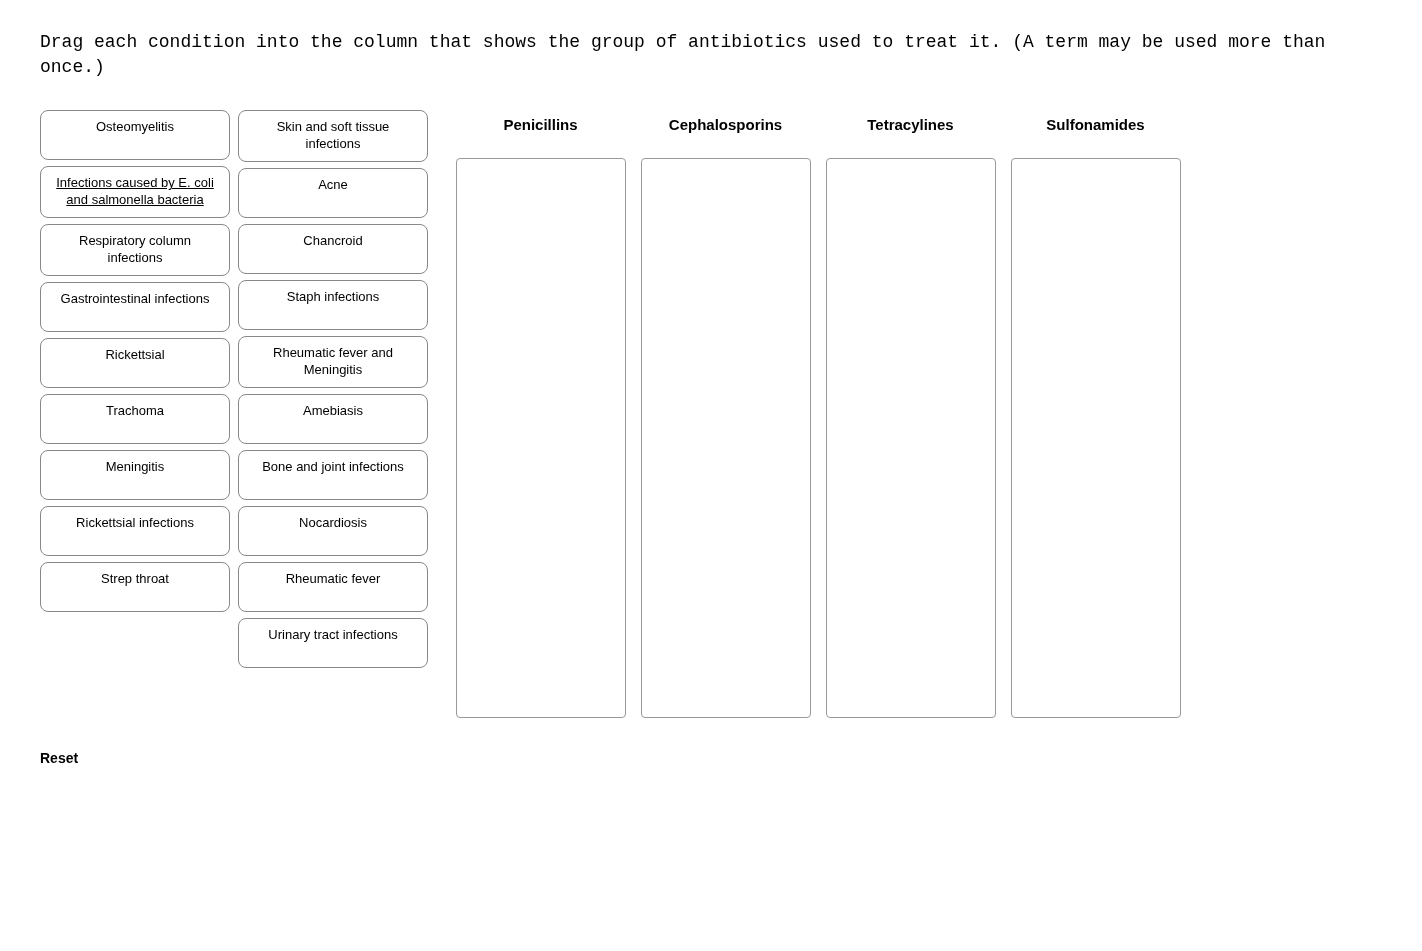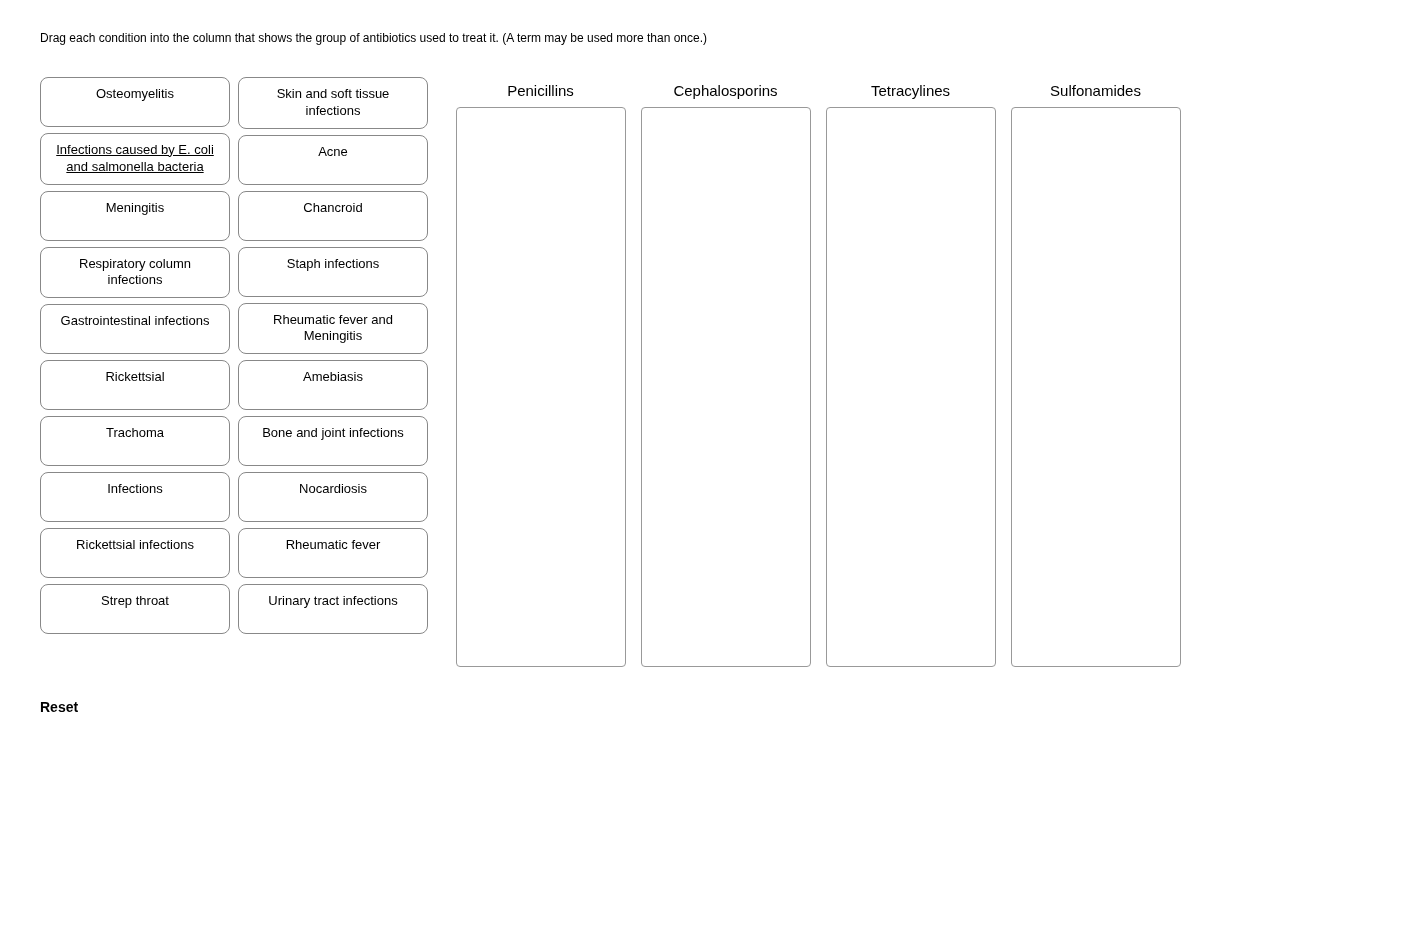--- a/index.html
+++ b/index.html
@@ -5,22 +5,23 @@
     * { box-sizing: border-box; margin: 0; padding: 0; }
     body {
       font-family: Arial, sans-serif;
       background: #fff;
       color: #000;
       padding: 30px 40px;
       font-size: 14px;
     }
     .instructions {
       margin-bottom: 30px;
-      font-size: 12px;
+      font-size: 18px;
       line-height: 1.4;
+      font-family: Liberation Mono, monospace;
     }
     .main-area {
       display: flex;
       align-items: flex-start;
       gap: 0;
     }
     .source-columns {
       display: flex;
       gap: 8px;
       flex-shrink: 0;
@@ -56,24 +57,24 @@
       gap: 0;
       margin-left: 20px;
     }
     .drop-col {
       display: flex;
       flex-direction: column;
       align-items: center;
       width: 185px;
     }
     .drop-col-header {
-      font-weight: normal;
+      font-weight: bold;
       font-size: 15px;
       text-align: center;
-      margin-bottom: 2px;
+      margin-bottom: 20px;
       min-height: 28px;
       display: flex;
       align-items: center;
       justify-content: center;
     }
     .drop-zone {
       border: 1.5px solid #999;
       width: 170px;
       height: 560px;
       border-radius: 4px;
@@ -99,36 +100,33 @@
 <div class="main-area">
   <div class="source-columns">
     <div class="source-col" id="col1">
         <div class="drag-item">
           <span>Osteomyelitis</span>
         </div>
         <div class="drag-item underlined">
           <span>Infections caused by E. coli and salmonella bacteria</span>
         </div>
         <div class="drag-item">
-          <span>Meningitis</span>
-        </div>
-        <div class="drag-item">
           <span>Respiratory column infections</span>
         </div>
         <div class="drag-item">
           <span>Gastrointestinal infections</span>
         </div>
         <div class="drag-item">
           <span>Rickettsial</span>
         </div>
         <div class="drag-item">
           <span>Trachoma</span>
         </div>
         <div class="drag-item">
-          <span>Infections</span>
+          <span>Meningitis</span>
         </div>
         <div class="drag-item">
           <span>Rickettsial infections</span>
         </div>
         <div class="drag-item">
           <span>Strep throat</span>
         </div>
       </div>
     <div class="source-col" id="col2">
         <div class="drag-item">

